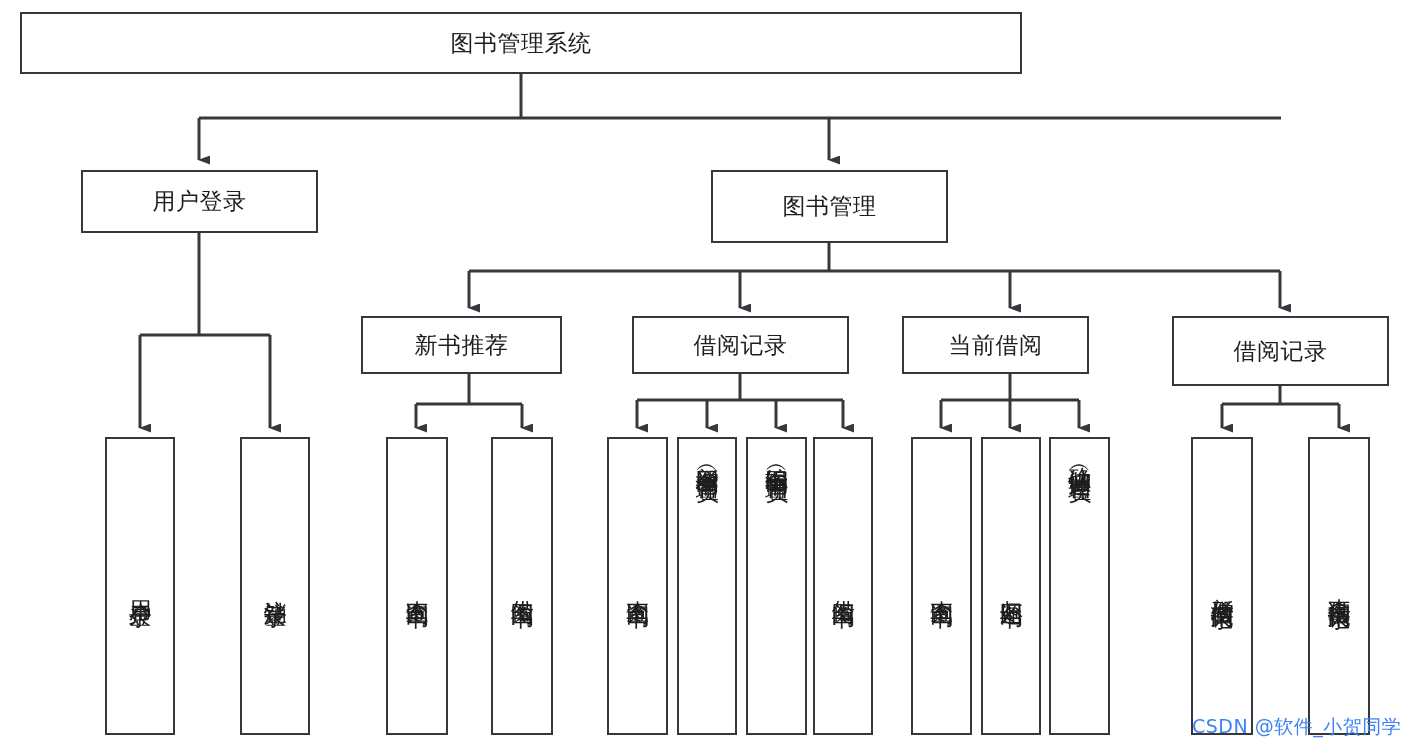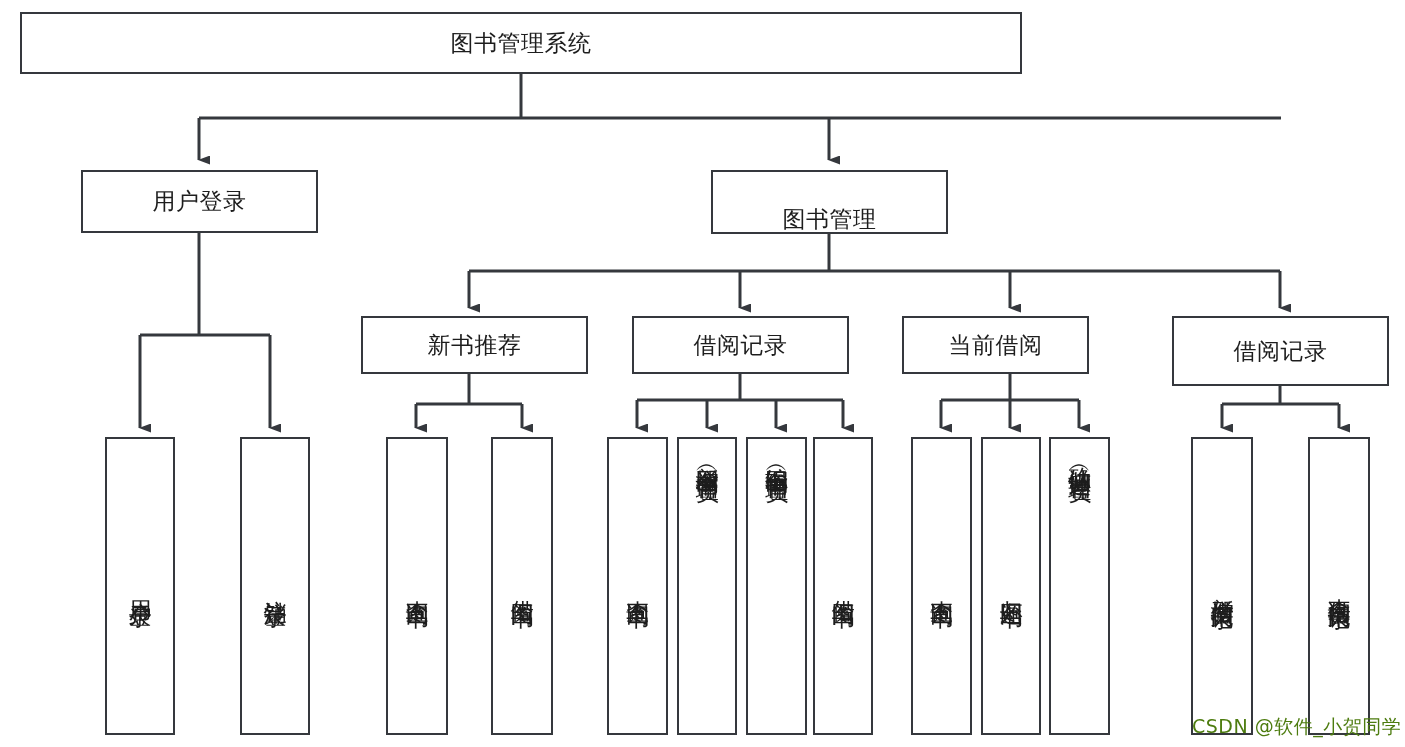--- a/index.html
+++ b/index.html
@@ -57,21 +57,21 @@
     white-space: normal;
   }
   
   .node.vertical.center {
     align-items: center;
     padding-top: 0;
   }
   .watermark {
     position: absolute;
     font-size: 19px;
-    color: #4d7c0f;
+    color: #3b82f6;
     white-space: nowrap;
     z-index: 5;
     letter-spacing: 0.5px;
   }
 </style>
 </head>
 <body>
 
 <div id="canvas">
 
@@ -126,25 +126,25 @@
   </svg>
 
   <div class="node" style="left:20px; top:12px; width:1002px; height:62px;align-items:center;">
     <span class="node-label">图书管理系统</span>
   </div>
 
   <div class="node" style="left:81px; top:170px; width:237px; height:63px;">
     <span class="node-label">用户登录</span>
   </div>
 
-  <div class="node" style="left:711px; top:170px; width:237px; height:64px;align-items:flex-end;">
+  <div class="node" style="left:711px; top:170px; width:237px; height:73px;">
     <span class="node-label">图书管理</span>
   </div>
 
-  <div class="node" style="left:361px; top:316px; width:227px; height:58px;">
+  <div class="node" style="left:361px; top:316px; width:201px; height:58px;">
     <span class="node-label">新书推荐</span>
   </div>
 
   <div class="node" style="left:632px; top:316px; width:217px; height:58px;">
     <span class="node-label">借阅记录</span>
   </div>
 
   <div class="node" style="left:902px; top:316px; width:187px; height:58px;">
     <span class="node-label">当前借阅</span>
   </div>

